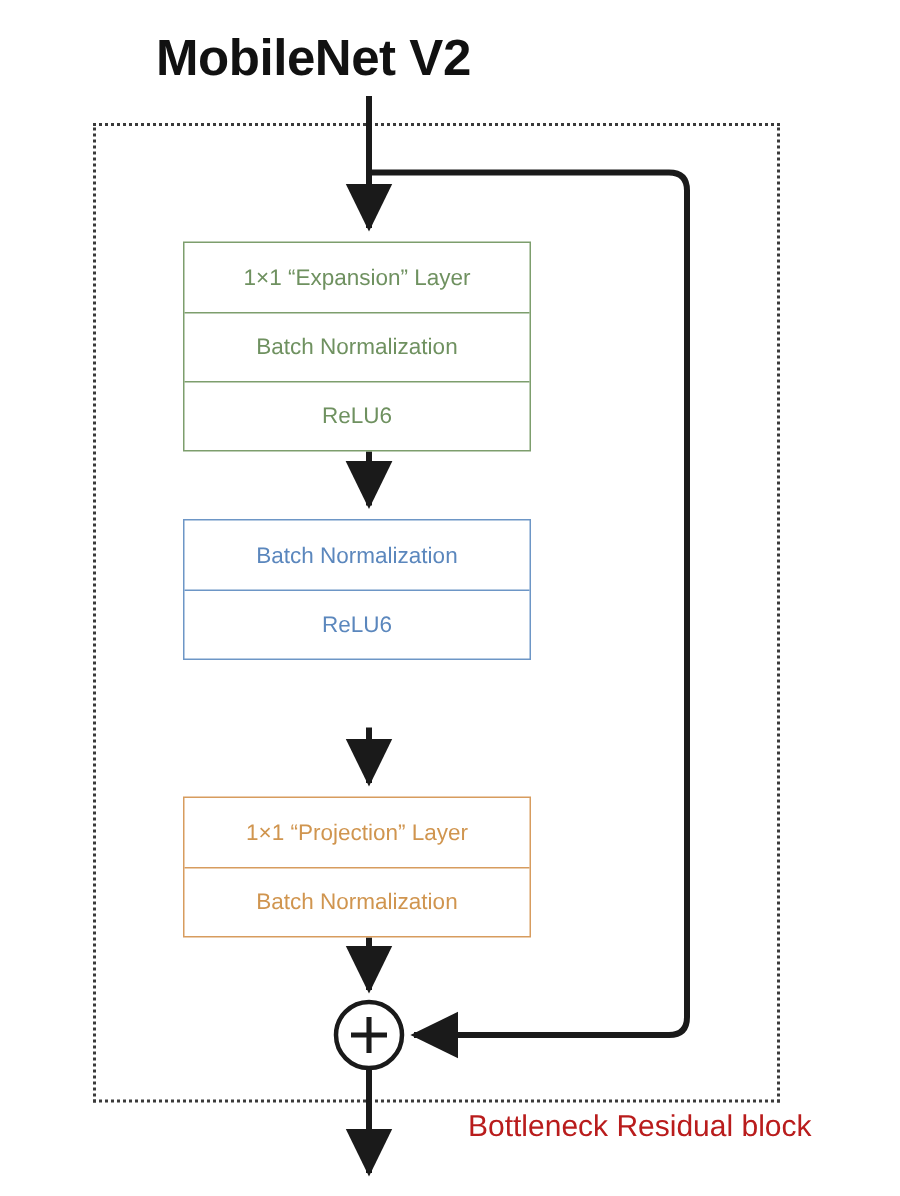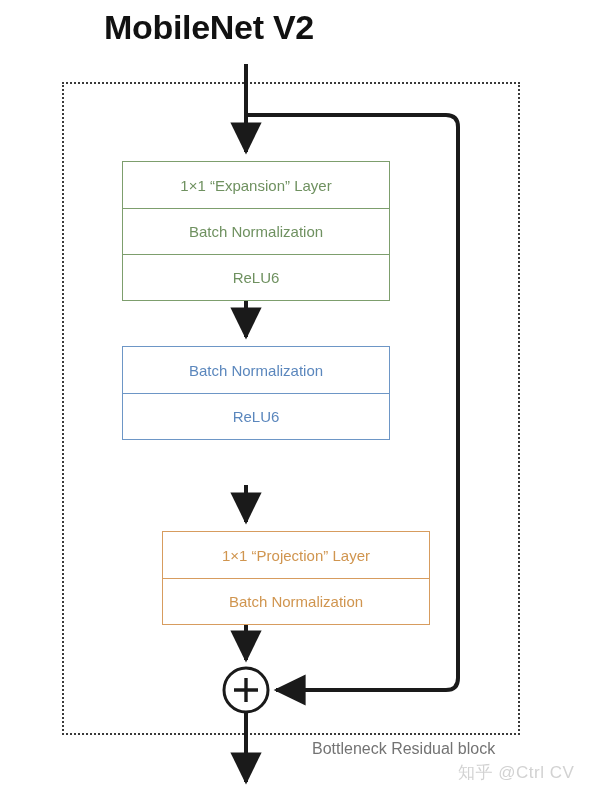--- a/index.html
+++ b/index.html
@@ -17,21 +17,21 @@
 
   #page-root {
     position: absolute;
     inset: 0;
   }
 
   
   .title {
     position: absolute;
     left: 104px;
-    top: 8px;
+    top: 20px;
     font-size: 34px;
     font-weight: bold;
     color: #111111;
     letter-spacing: -0.3px;
     white-space: nowrap;
   }
 
   
   .dashed-block {
     position: absolute;
@@ -41,40 +41,40 @@
     height: 653px;
     border: 2px dotted #3a3a3a;
     box-sizing: border-box;
     background: transparent;
   }
 
   .block-caption {
     position: absolute;
     left: 312px;
     top: 740px;
-    font-size: 16px;
-    color: #737373;
+    font-size: 20px;
+    color: #b91c1c;
     white-space: nowrap;
   }
 
   
   .wires {
     position: absolute;
     left: 0;
     top: 0;
     width: 600px;
     height: 797px;
     pointer-events: none;
   }
 
   
   .group {
     position: absolute;
     left: 122px;
-    width: 268px;
+    width: 232px;
     box-sizing: border-box;
     background: #ffffff;
   }
   .group .row {
     height: 46px;
     display: flex;
     align-items: center;
     justify-content: center;
     font-size: 15px;
     box-sizing: border-box;
@@ -85,21 +85,21 @@
     border-top-style: solid;
     text-align: center;
   }
 
   .group.green  { border: 1.5px solid #7d9e6d; }
   .group.green .row { color: #6f9160; border-top-color: #7d9e6d; }
 
   .group.blue   { border: 1.5px solid #6d96c6; }
   .group.blue .row { color: #5b87bd; border-top-color: #6d96c6; }
 
-  .group.orange { border: 1.5px solid #d79c5e; margin-left: 40px; }
+  .group.orange { border: 1.5px solid #d79c5e; }
   .group.orange .row { color: #d0954f; border-top-color: #d79c5e; }
 
   #group-expansion  { top: 161px; }
   #group-depthwise  { top: 346px; }
   #group-projection { top: 531px; }
 
   
   .watermark {
     position: absolute;
     left: 458px;
@@ -153,15 +153,14 @@
     <div class="row">ReLU6</div>
   </div>
 
   <div class="group orange" id="group-projection">
     <div class="row">1×1 “Projection” Layer</div>
     <div class="row">Batch Normalization</div>
   </div>
 
   <div class="block-caption">Bottleneck Residual block</div>
 
-  <div class="watermark">知乎 @Ctrl CV</div>
 
 </div>
 
 </body></html>

